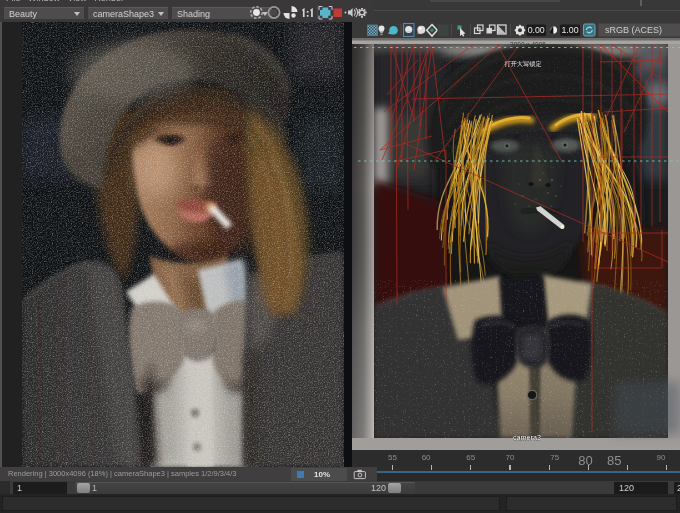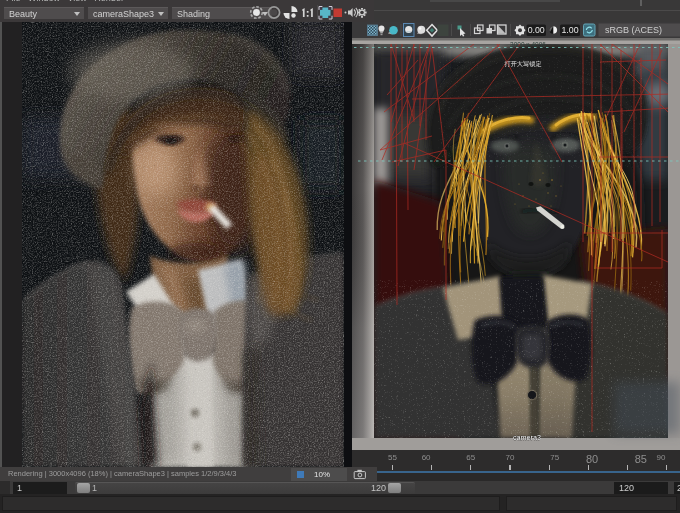--- a/index.html
+++ b/index.html
@@ -352,23 +352,23 @@
       <div style="position:absolute;left:30.5px;top:3px;width:20px;text-align:center;color:#8e8e8e;font-size:8px;">55</div>
       <div style="position:absolute;left:40px;top:15px;width:1.2px;height:4.5px;background:#b5b5b5;"></div>
       <div style="position:absolute;left:69.64999999999998px;top:3px;width:20px;text-align:left;color:#8e8e8e;font-size:8px;">60</div>
       <div style="position:absolute;left:79.14999999999998px;top:15px;width:1.2px;height:4.5px;background:#b5b5b5;"></div>
       <div style="position:absolute;left:108.80000000000001px;top:3px;width:20px;text-align:center;color:#8e8e8e;font-size:8px;">65</div>
       <div style="position:absolute;left:118.30000000000001px;top:15px;width:1.2px;height:4.5px;background:#b5b5b5;"></div>
       <div style="position:absolute;left:147.95px;top:3px;width:20px;text-align:center;color:#8e8e8e;font-size:8px;">70</div>
       <div style="position:absolute;left:157.45px;top:15px;width:1.2px;height:4.5px;background:#b5b5b5;"></div>
       <div style="position:absolute;left:187.10000000000002px;top:3px;width:20px;text-align:right;color:#8e8e8e;font-size:8px;">75</div>
       <div style="position:absolute;left:196.60000000000002px;top:15px;width:1.2px;height:4.5px;background:#b5b5b5;"></div>
-      <div style="position:absolute;left:226.25px;top:3px;width:20px;text-align:right;color:#8e8e8e;font-size:11px;">80</div>
+      <div style="position:absolute;left:226.25px;top:3px;width:20px;text-align:left;color:#8e8e8e;font-size:13px;">80</div>
       <div style="position:absolute;left:235.75px;top:15px;width:1.2px;height:4.5px;background:#b5b5b5;"></div>
-      <div style="position:absolute;left:275px;top:3px;width:20px;text-align:right;color:#8e8e8e;font-size:11px;">85</div>
+      <div style="position:absolute;left:255px;top:3px;width:20px;text-align:left;color:#8e8e8e;font-size:13px;">85</div>
       <div style="position:absolute;left:274.9px;top:15px;width:1.2px;height:4.5px;background:#b5b5b5;"></div>
       <div style="position:absolute;left:304.54999999999995px;top:3px;width:20px;text-align:left;color:#8e8e8e;font-size:8px;">90</div>
       <div style="position:absolute;left:314.04999999999995px;top:15px;width:1.2px;height:4.5px;background:#b5b5b5;"></div>
     </div>
 <div class="abs" style="left:352px;top:473px;width:328px;height:8px;background:#2a2929;"></div>
 
 <div class="abs" style="left:0;top:481px;width:680px;height:13px;background:#3b3a3a;"></div>
 <div class="abs" style="left:0;top:481px;width:10px;height:13px;background:#2c2b2b;"></div>
 <div class="abs" style="left:13px;top:481.5px;width:54px;height:12px;background:#1c1c1c;color:#cccccc;font-size:9px;line-height:12px;padding-left:4px;box-sizing:border-box;">1</div>
 <div class="abs" style="left:75px;top:482px;width:340px;height:11.5px;background:linear-gradient(#454444,#3c3b3b);border-radius:2px;border-top:1px solid #565555;box-sizing:border-box;"></div>
@@ -544,19 +544,19 @@
       <path d="M358.8 9.3 l1.1 1.1 M364.1 14.6 l1.1 1.1 M358.8 15.7 l1.1 -1.1 M364.1 10.4 l1.1 -1.1"></path>
     </g>
   </g>
   <circle cx="362" cy="12.5" r="1.8" fill="#3b3839"></circle>
 </svg></div>
 
 <div class="abs" style="left:0;top:467px;width:377px;height:14px;background:#403e3e;"></div>
 <div class="abs" style="left:8px;top:468px;width:300px;height:12px;color:#9d9d9d;font-size:7.5px;line-height:12px;white-space:nowrap;">Rendering | 3000x4096 (18%) | cameraShape3 | samples 1/2/9/3/4/3</div>
 <div class="abs" style="left:291px;top:467.5px;width:56px;height:13px;background:#4d4c4c;"></div>
 <div class="abs" style="left:297px;top:470.5px;width:7px;height:7px;background:#3f7ab8;"></div>
-<div class="abs" style="left:306px;top:468.5px;width:32px;height:11px;color:#e4e4e4;font-size:8px;font-weight:normal;line-height:11px;text-align:center;">10%</div>
+<div class="abs" style="left:306px;top:468.5px;width:32px;height:11px;color:#e4e4e4;font-size:8px;font-weight:bold;line-height:11px;text-align:center;">10%</div>
 <svg class="abs" style="left:353px;top:468.5px" width="14" height="11" viewBox="0 0 14 11">
   <rect x="1.2" y="2.6" width="11.2" height="7" rx="0.8" fill="none" stroke="#c6c6c6" stroke-width="1"></rect>
   <rect x="4.4" y="0.8" width="4.4" height="2.2" fill="#c6c6c6"></rect>
   <circle cx="6.9" cy="6" r="1.9" fill="none" stroke="#c6c6c6" stroke-width="1"></circle>
 </svg>
 </div>
 
 </body></html>

